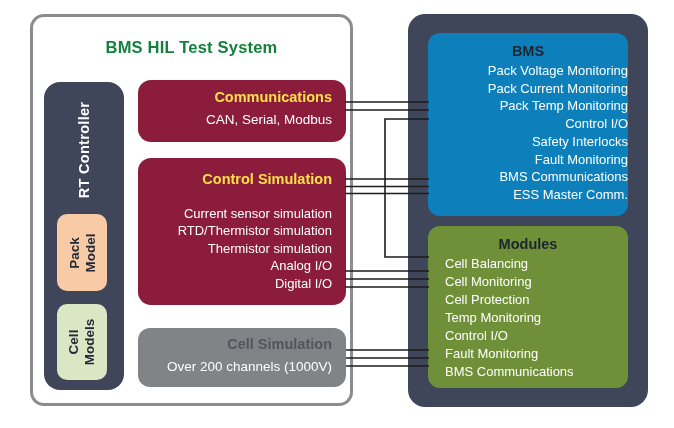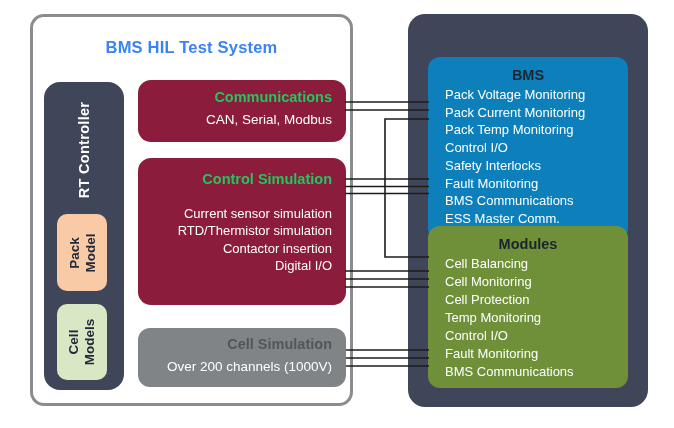--- a/index.html
+++ b/index.html
@@ -3,21 +3,21 @@
 <meta charset="utf-8">
 <style>
   html,body{margin:0;padding:0;background:#fff;}
   body{font-family:"Liberation Sans", sans-serif;}
   .canvas{position:relative;width:674px;height:428px;background:#fff;overflow:hidden;}
 
   
   .left-shell{position:absolute;left:30px;top:14px;width:323px;height:392px;
     border:3px solid #8a8c8f;border-radius:14px;background:#fff;box-sizing:border-box;}
   .sys-title{position:absolute;left:30px;top:38px;width:323px;text-align:center;
-    font-size:16.5px;font-weight:bold;color:#3b82f6;letter-spacing:.2px;}
+    font-size:16.5px;font-weight:bold;color:#15803d;letter-spacing:.2px;}
 
   
   .rt-box{position:absolute;left:44px;top:82px;width:80px;height:308px;
     background:#404659;border-radius:16px;}
   .rt-label-wrap{position:absolute;left:44px;top:82px;width:80px;height:135px;
     display:flex;align-items:center;justify-content:center;}
   .vtext{transform:rotate(-90deg);white-space:nowrap;}
   .rt-label-wrap .vtext{color:#fff;font-size:14.5px;font-weight:bold;letter-spacing:.3px;}
 
   .mini-box{position:absolute;left:57px;width:50px;border-radius:10px;
@@ -26,39 +26,39 @@
   .mini-cell{top:304px;height:76px;background:#d9e7c5;}
   .mini-box .vtext{font-size:13.5px;font-weight:bold;color:#222a38;
     text-align:center;line-height:16px;}
 
   
   .fn-box{position:absolute;left:138px;width:208px;border-radius:13px;
     box-sizing:border-box;padding-right:14px;text-align:right;color:#fff;}
   .fn-maroon{background:#8b1c3b;}
   .fn-gray{background:#818487;}
   .fn-head{font-size:14.5px;font-weight:bold;line-height:19px;}
-  .fn-maroon .fn-head{color:#22c55e;}
+  .fn-maroon .fn-head{color:#fde047;}
   .fn-gray .fn-head{color:#53555a;}
   .fn-sub{font-size:13.5px;line-height:18px;margin-top:4px;}
   .box-comm{top:80px;height:62px;padding-top:8px;}
   .box-ctrl{top:158px;height:147px;padding-top:12px;}
   .box-cellsim{top:328px;height:59px;padding-top:7px;border-radius:12px;}
   .fn-items{margin-top:16px;font-size:13px;}
   .fn-items div{line-height:17.4px;}
 
   
   .right-shell{position:absolute;left:408px;top:14px;width:240px;height:393px;
     background:#404659;border-radius:17px;}
   .io-box{position:absolute;width:200px;border-radius:12px;box-sizing:border-box;color:#fff;}
-  .io-bms{left:428px;top:33px;height:183px;background:#0d80bc;margin-top:24px;}
+  .io-bms{left:428px;top:33px;height:183px;background:#0d80bc;}
   .io-mod{left:428px;top:226px;height:162px;background:#6f9038;}
   .io-title{text-align:center;font-size:14.5px;font-weight:bold;color:#1c2430;
     padding-top:9px;line-height:19px;}
   .io-items{padding-left:17px;font-size:13px;margin-top:1px;}
-  .io-bms .io-items div{line-height:17.7px;}
+  .io-bms .io-items div{line-height:17.7px;text-align:right;}
   .io-mod .io-items div{line-height:18px;}
 
   
   .wires{position:absolute;left:0;top:0;width:674px;height:428px;pointer-events:none;}
 </style>
 </head>
 <body>
 
 <div class="canvas">
 
@@ -87,21 +87,22 @@
   <div class="fn-box fn-maroon box-comm">
     <div class="fn-head">Communications</div>
     <div class="fn-sub">CAN, Serial, Modbus</div>
   </div>
 
   <div class="fn-box fn-maroon box-ctrl">
     <div class="fn-head">Control Simulation</div>
     <div class="fn-items">
       <div>Current sensor simulation</div>
       <div>RTD/Thermistor simulation</div>
-      <div>Contactor insertion</div>
+      <div>Thermistor simulation</div>
+      <div>Analog I/O</div>
       <div>Digital I/O</div>
     </div>
   </div>
 
   <div class="fn-box fn-gray box-cellsim">
     <div class="fn-head">Cell Simulation</div>
     <div class="fn-sub">Over 200 channels (1000V)</div>
   </div>
 
   <div class="right-shell"></div>

